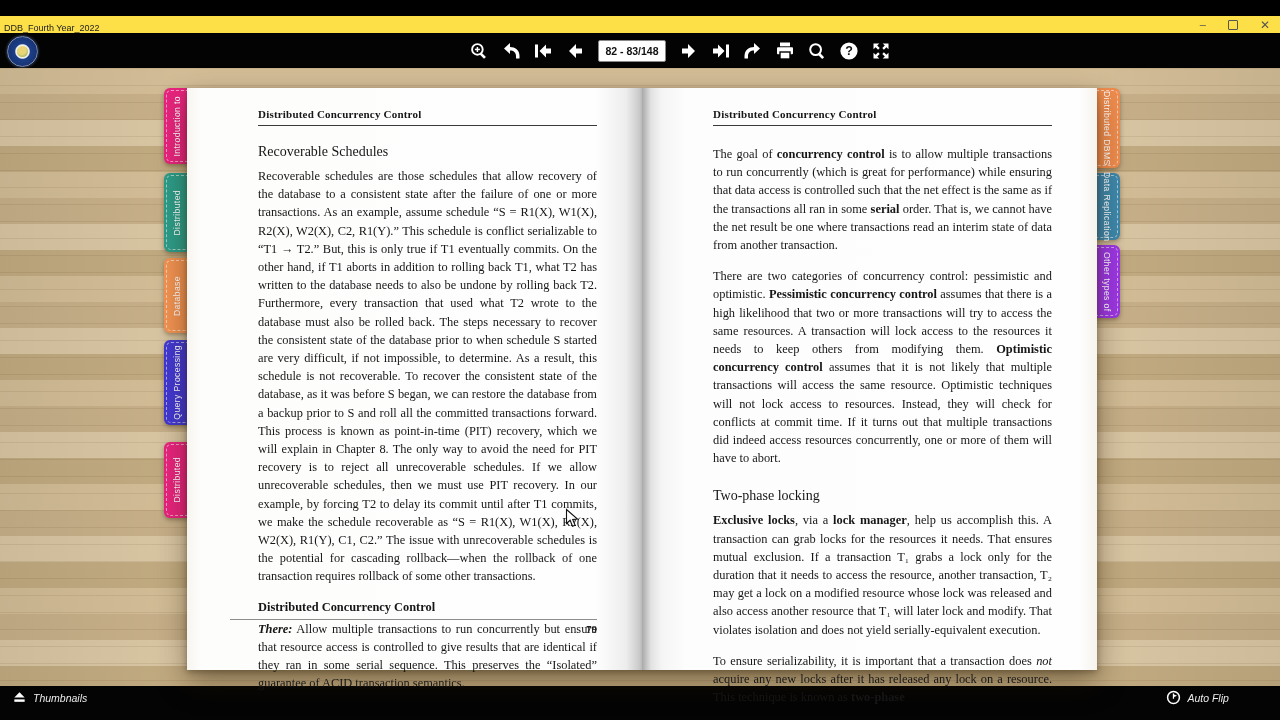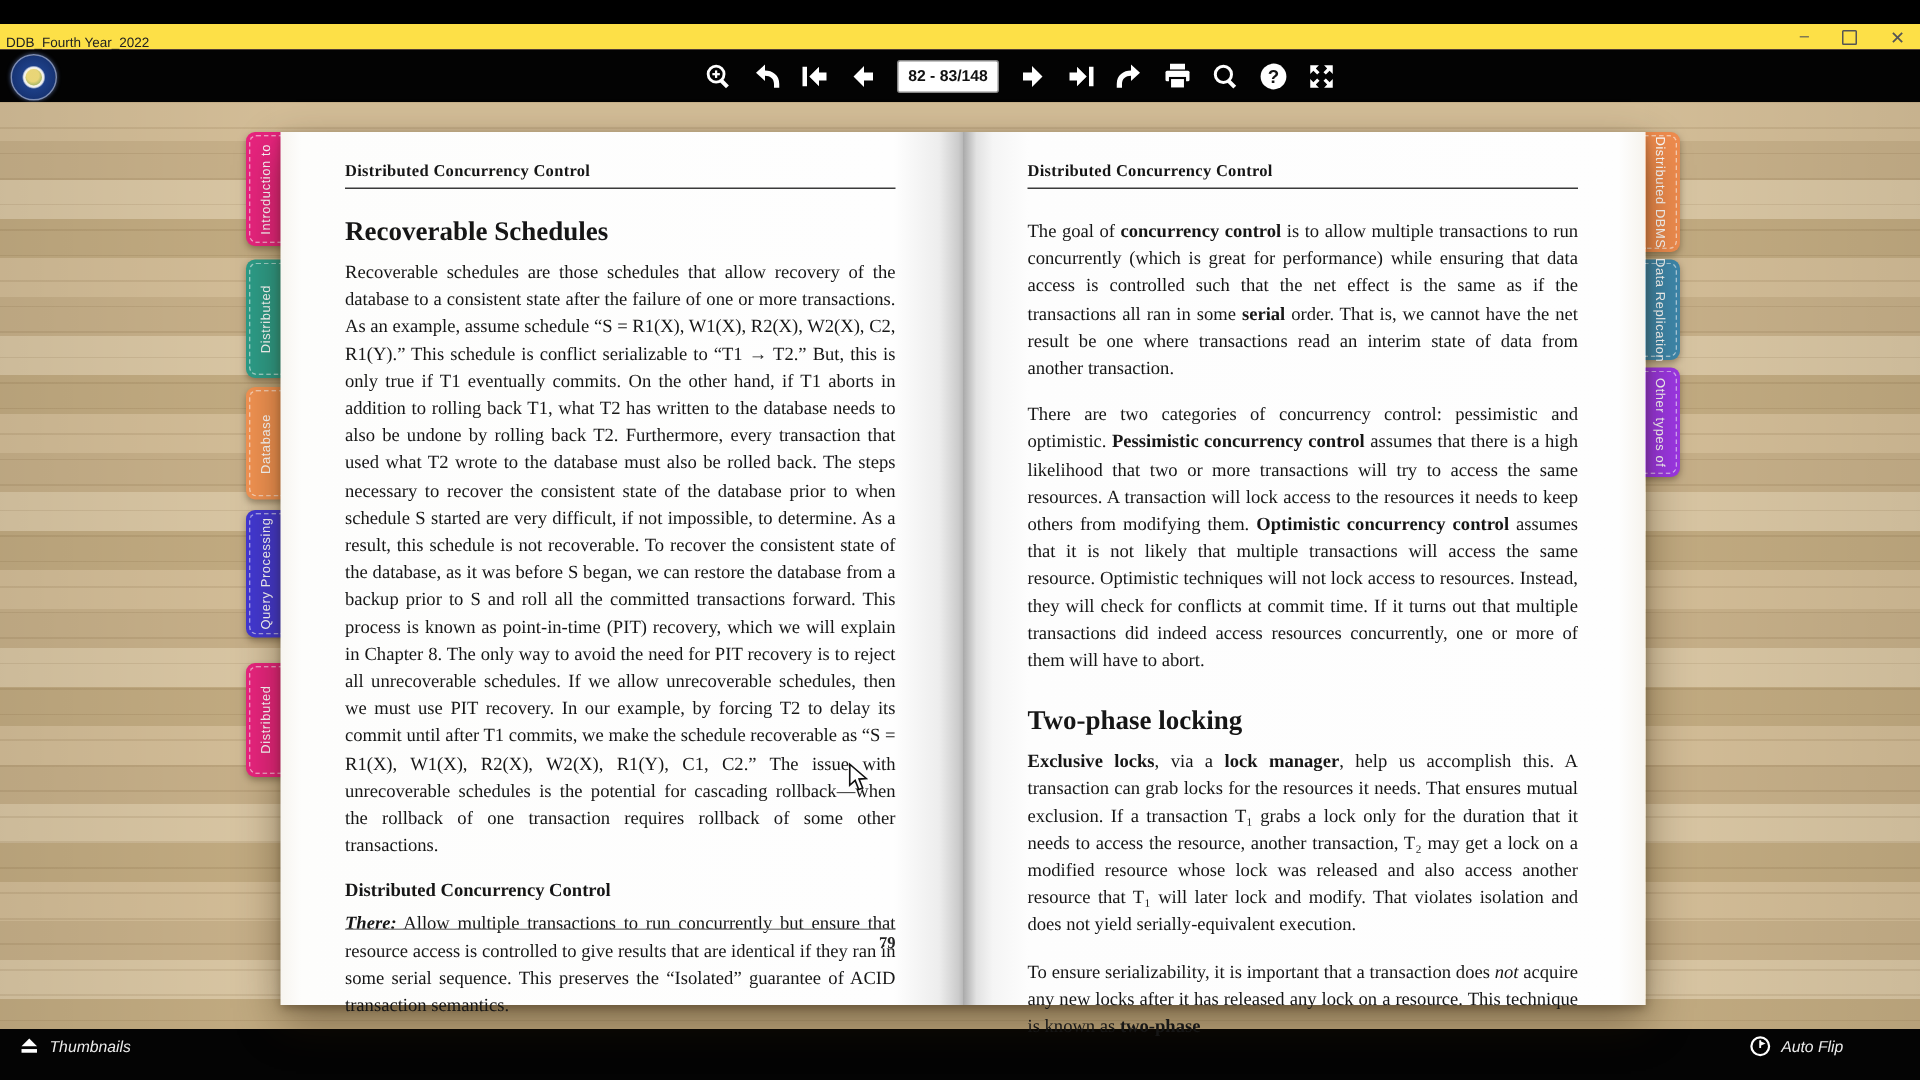--- a/index.html
+++ b/index.html
@@ -35,23 +35,23 @@
       repeating-linear-gradient(180deg, #d3bd97 0 26px, #c7b089 26px 52px, #d9c6a3 52px 78px, #c2ab81 78px 104px),
       #ccb690;}
   .wood::after{content:"";position:absolute;inset:0;background:linear-gradient(90deg, rgba(0,0,0,.06), rgba(0,0,0,0) 15%, rgba(0,0,0,0) 85%, rgba(0,0,0,.06));}
 
   
   .book{position:absolute;left:187px;top:88px;width:910px;height:582px;display:flex;
         box-shadow:0 12px 28px rgba(40,25,5,.45), 0 2px 6px rgba(40,25,5,.35);z-index:3;}
   .page{position:relative;width:455px;height:582px;}
   .page.left{background:linear-gradient(to right,#f7f5f0 0px,#fdfdfc 14px,#fefefe calc(100% - 46px),#ededed calc(100% - 16px),#cbcbcb calc(100% - 3px),#b9b9b9 100%);}
   .page.right{background:linear-gradient(to right,#a9a9a9 0px,#e2e2e2 9px,#f5f5f5 20px,#fdfdfd 44px,#fefefe calc(100% - 18px),#f6f3ed 100%);}
-  .page-inner{position:absolute;inset:0;padding:20px 45px 0 43px;font-family:"Liberation Serif",serif;color:#161616;}
+  .page-inner{position:absolute;inset:0;padding:20px 45px 0 43px;font-family:"Liberation Serif",serif;color:#161616;margin-left:28px;}
   .phead{font-size:11px;font-weight:bold;letter-spacing:.2px;padding-bottom:5px;border-bottom:1.4px solid #3a3a3a;}
-  .h1{font-size:18px;font-weight:bold;margin:18px 0 7px 0;}
+  .h1{font-size:14px;font-weight:normal;margin:18px 0 7px 0;}
   .h2{font-size:12.4px;font-weight:bold;margin:14px 0 5px 0;}
   .para{font-size:12.4px;line-height:18.2px;text-align:justify;margin:0 0 0 0;}
   .para + .para{margin-top:13px;}
   .page-footer{position:absolute;left:43px;right:45px;top:531px;border-top:1.8px solid #8d8d8d;
                font-family:"Liberation Serif",serif;font-size:11px;font-weight:bold;color:#222;
                text-align:right;padding-top:3px;}
 
   
   .tab{position:absolute;width:26px;z-index:2;box-shadow:0 2px 4px rgba(40,25,5,.35);
        display:flex;align-items:center;justify-content:center;}

